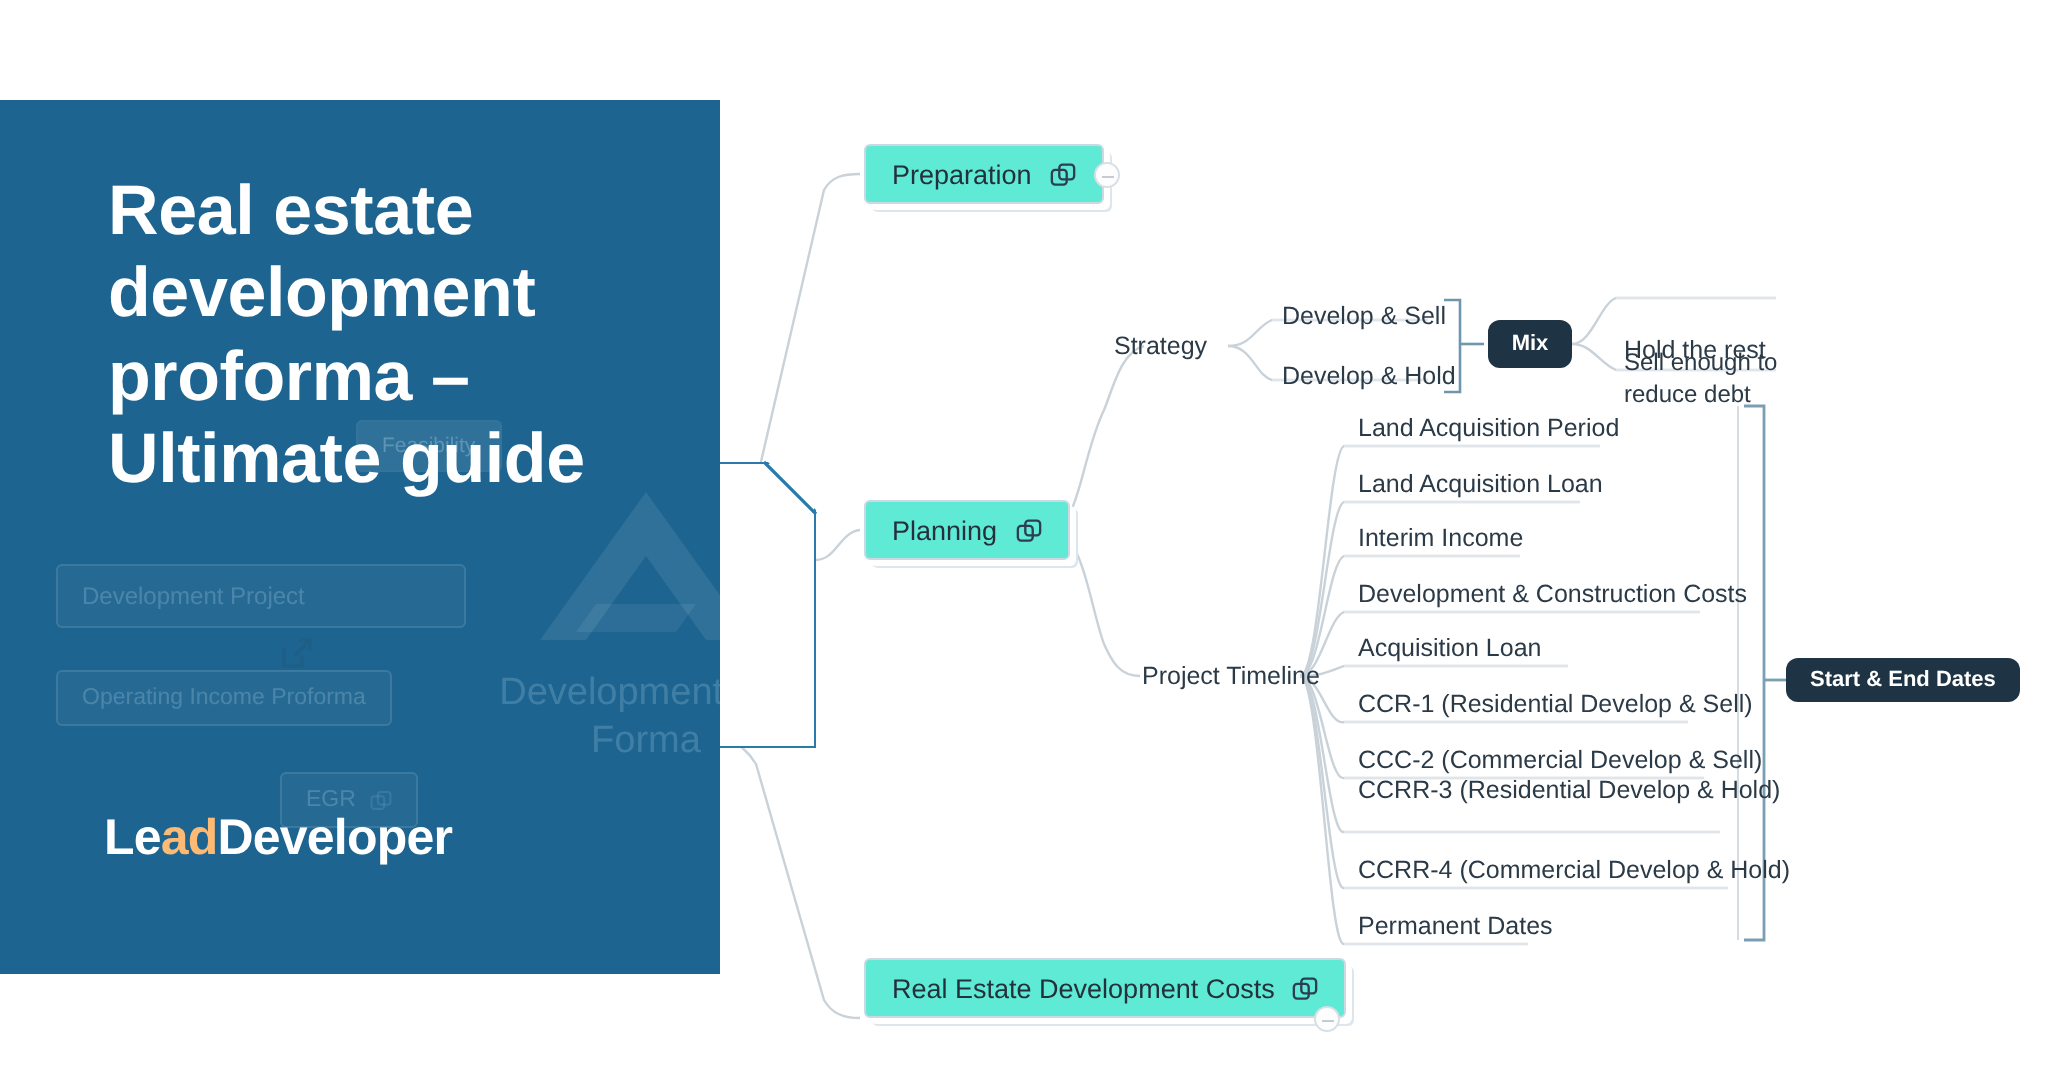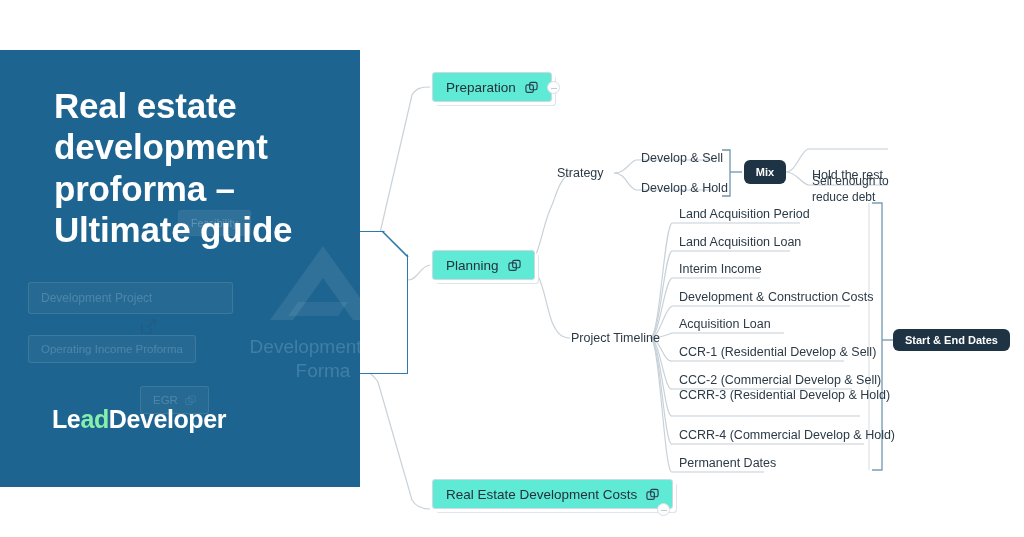--- a/index.html
+++ b/index.html
@@ -47,21 +47,21 @@
   #brand {
     position: absolute;
     left: 52px; top: 355px;
     font-size: 25px;
     font-weight: bold;
     color: #ffffff;
     letter-spacing: -0.4px;
     white-space: nowrap;
   }
   #brand .lead { color: #ffffff; }
-  #brand .mid  { color: #86efac; }
+  #brand .mid  { color: #fdba74; }
   #brand .dev  { color: #ffffff; }
 
   
   .ghost {
     position: absolute;
     border: 1px solid rgba(255,255,255,0.10);
     border-radius: 3px;
     background: rgba(255,255,255,0.045);
     color: rgba(210,232,245,0.22);
     font-size: 11.5px;

